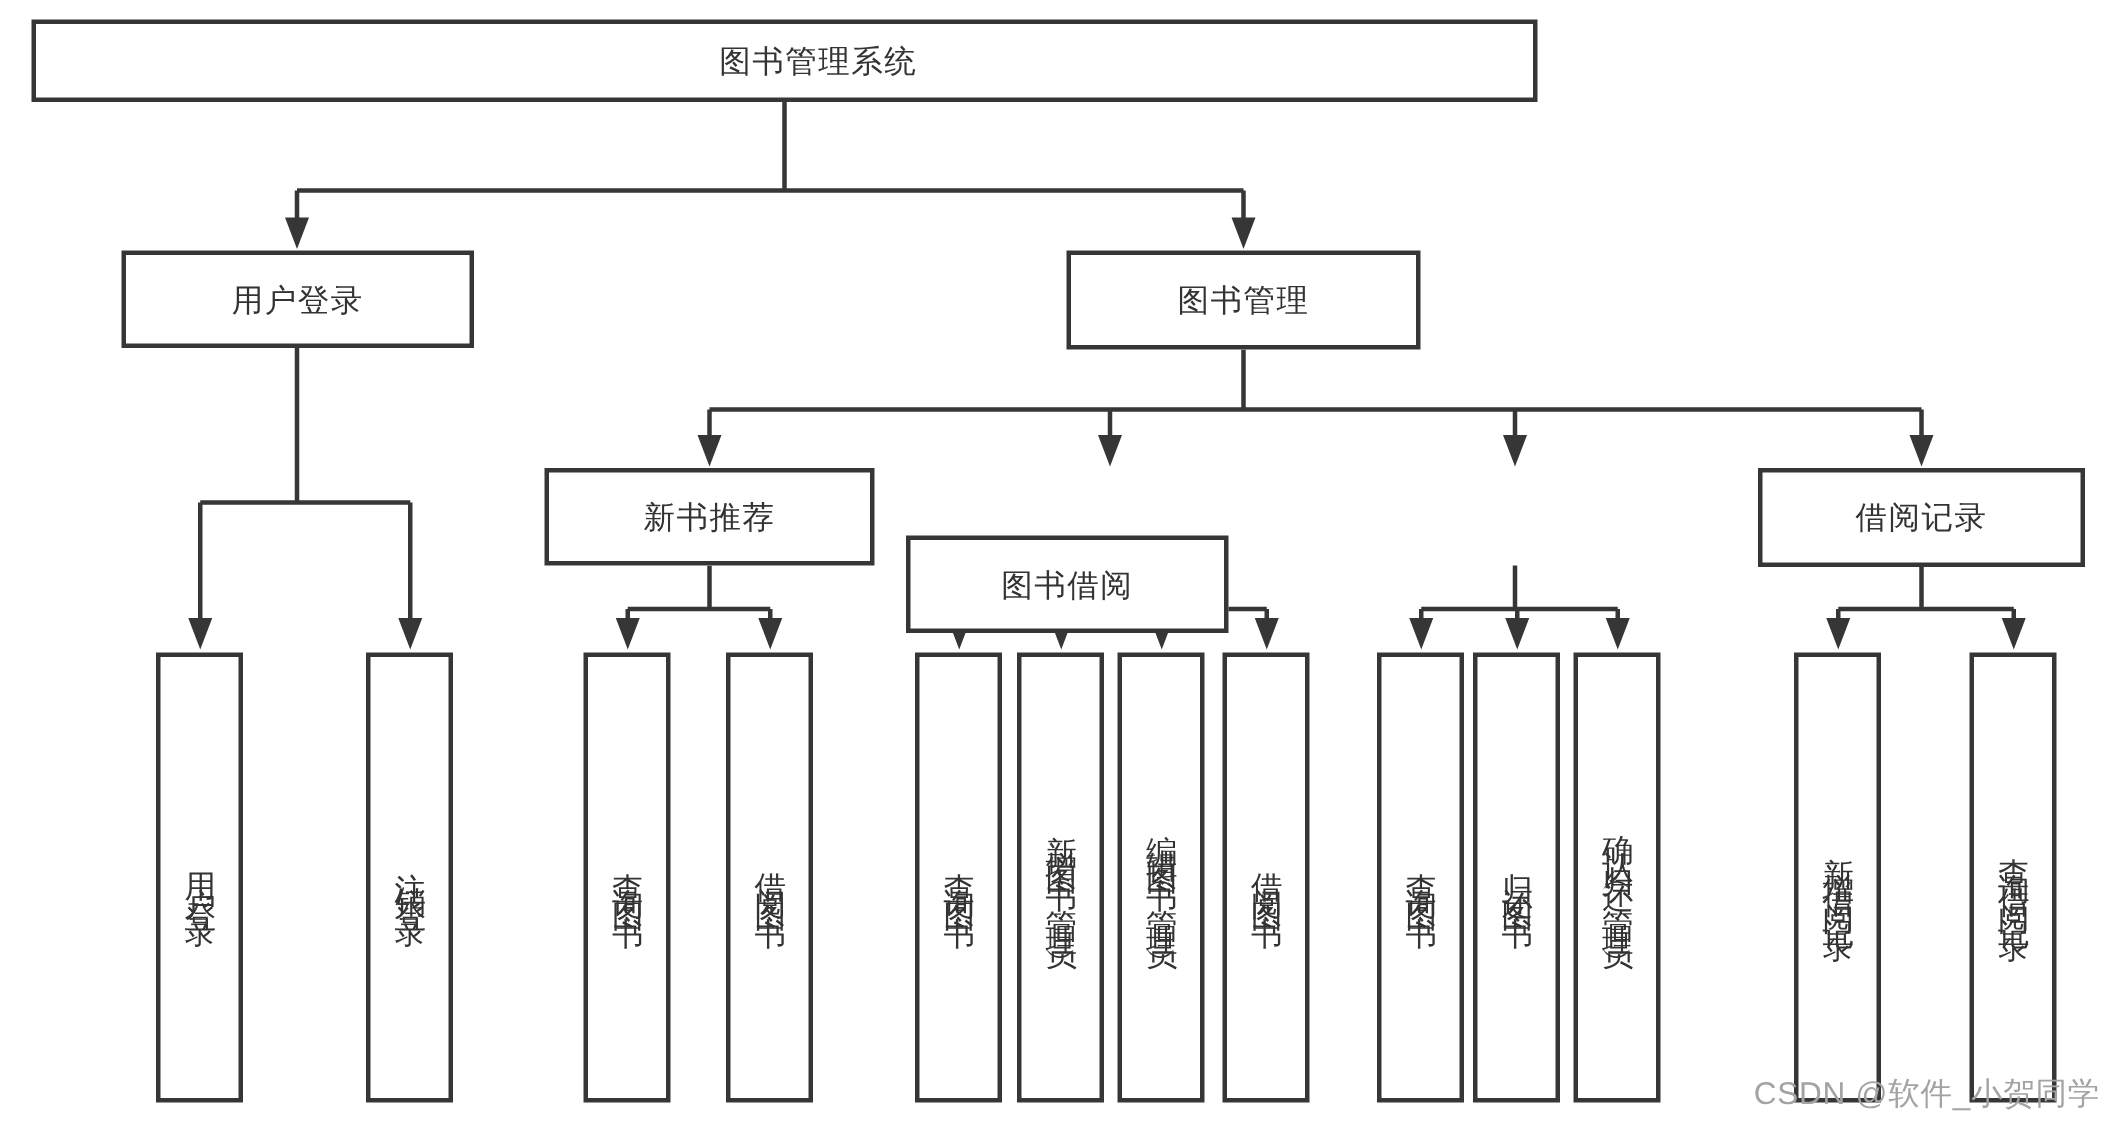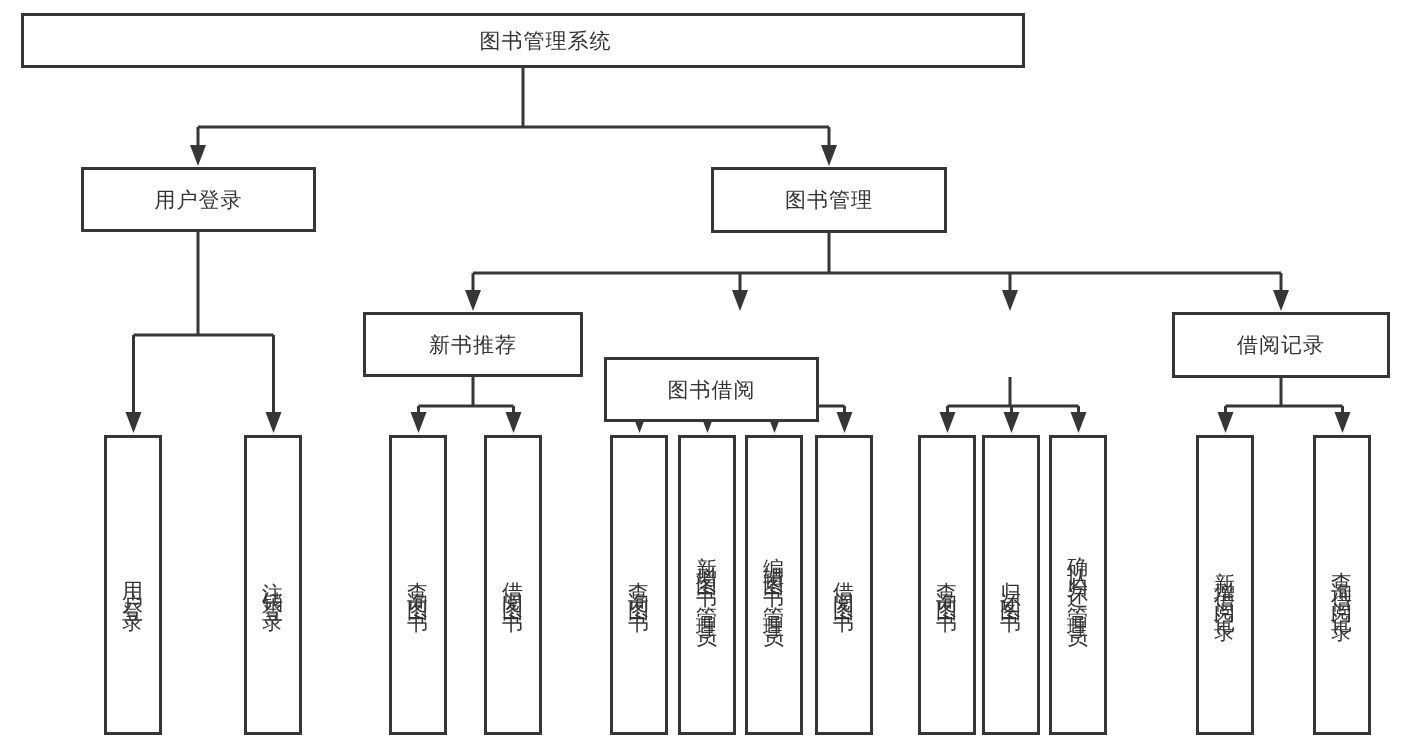--- a/index.html
+++ b/index.html
@@ -104,14 +104,15 @@
     <span>确认归还（管理员）</span>
   </div>
 
   <div class="node vnode" style="left:1196px; top:435px; width:58px; height:300px;">
     <span>新增借阅记录</span>
   </div>
   <div class="node vnode" style="left:1313px; top:435px; width:58px; height:300px;">
     <span>查询借阅记录</span>
   </div>
 
+  <div class="watermark">CSDN @软件_小贺同学</div>
 
 </div>
 
 </body></html>

